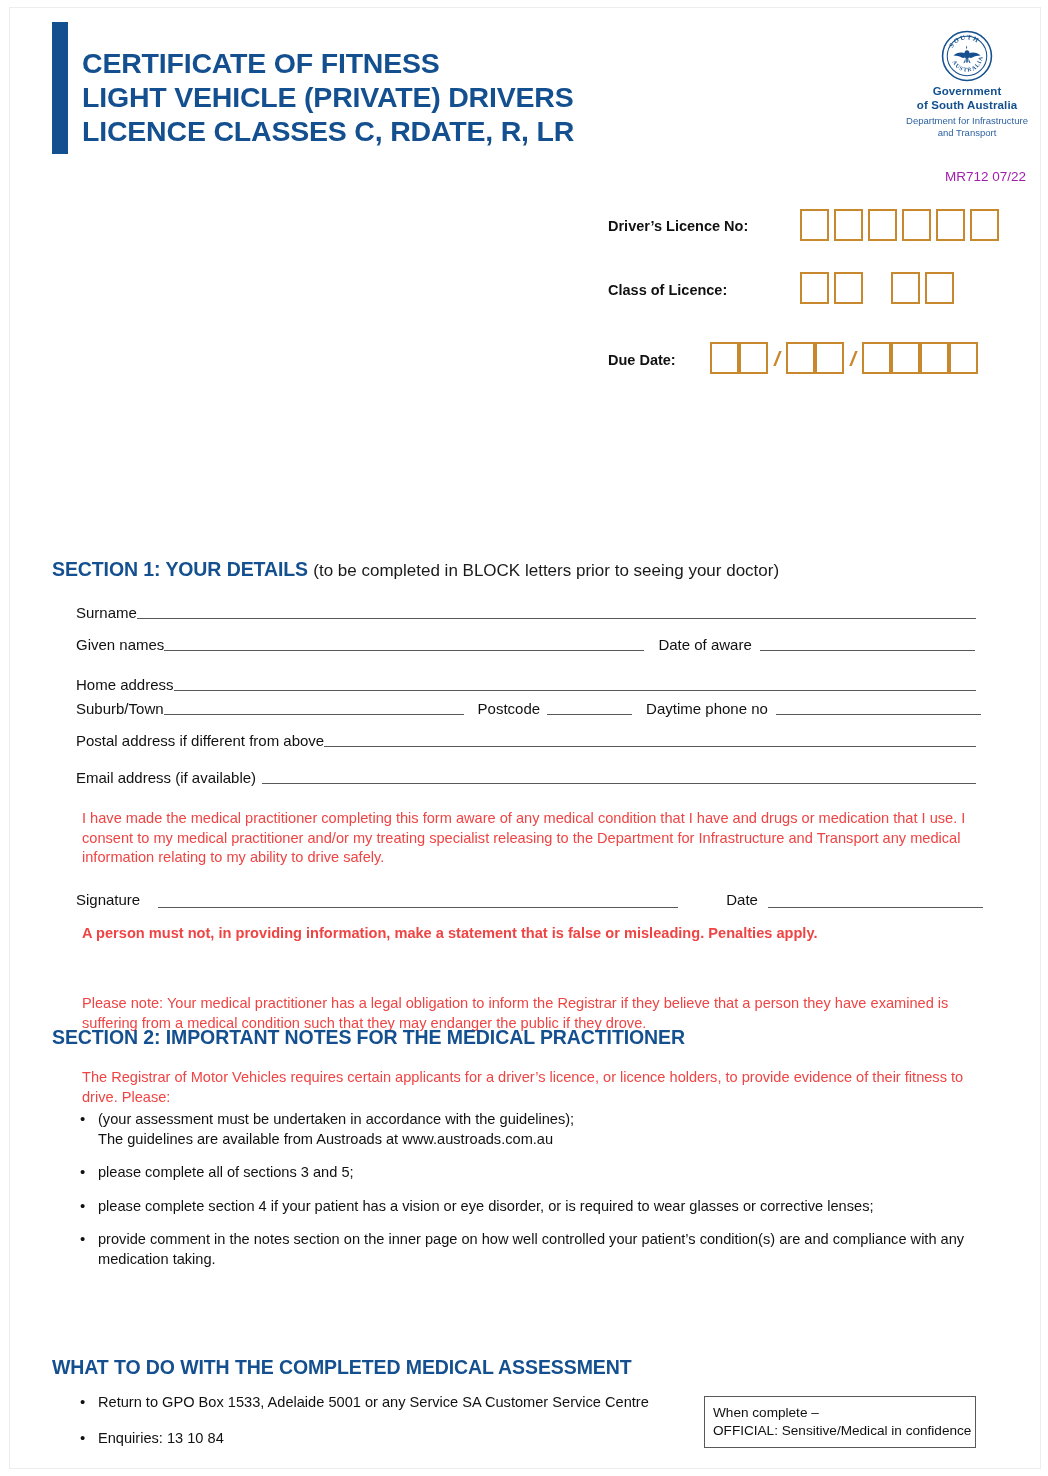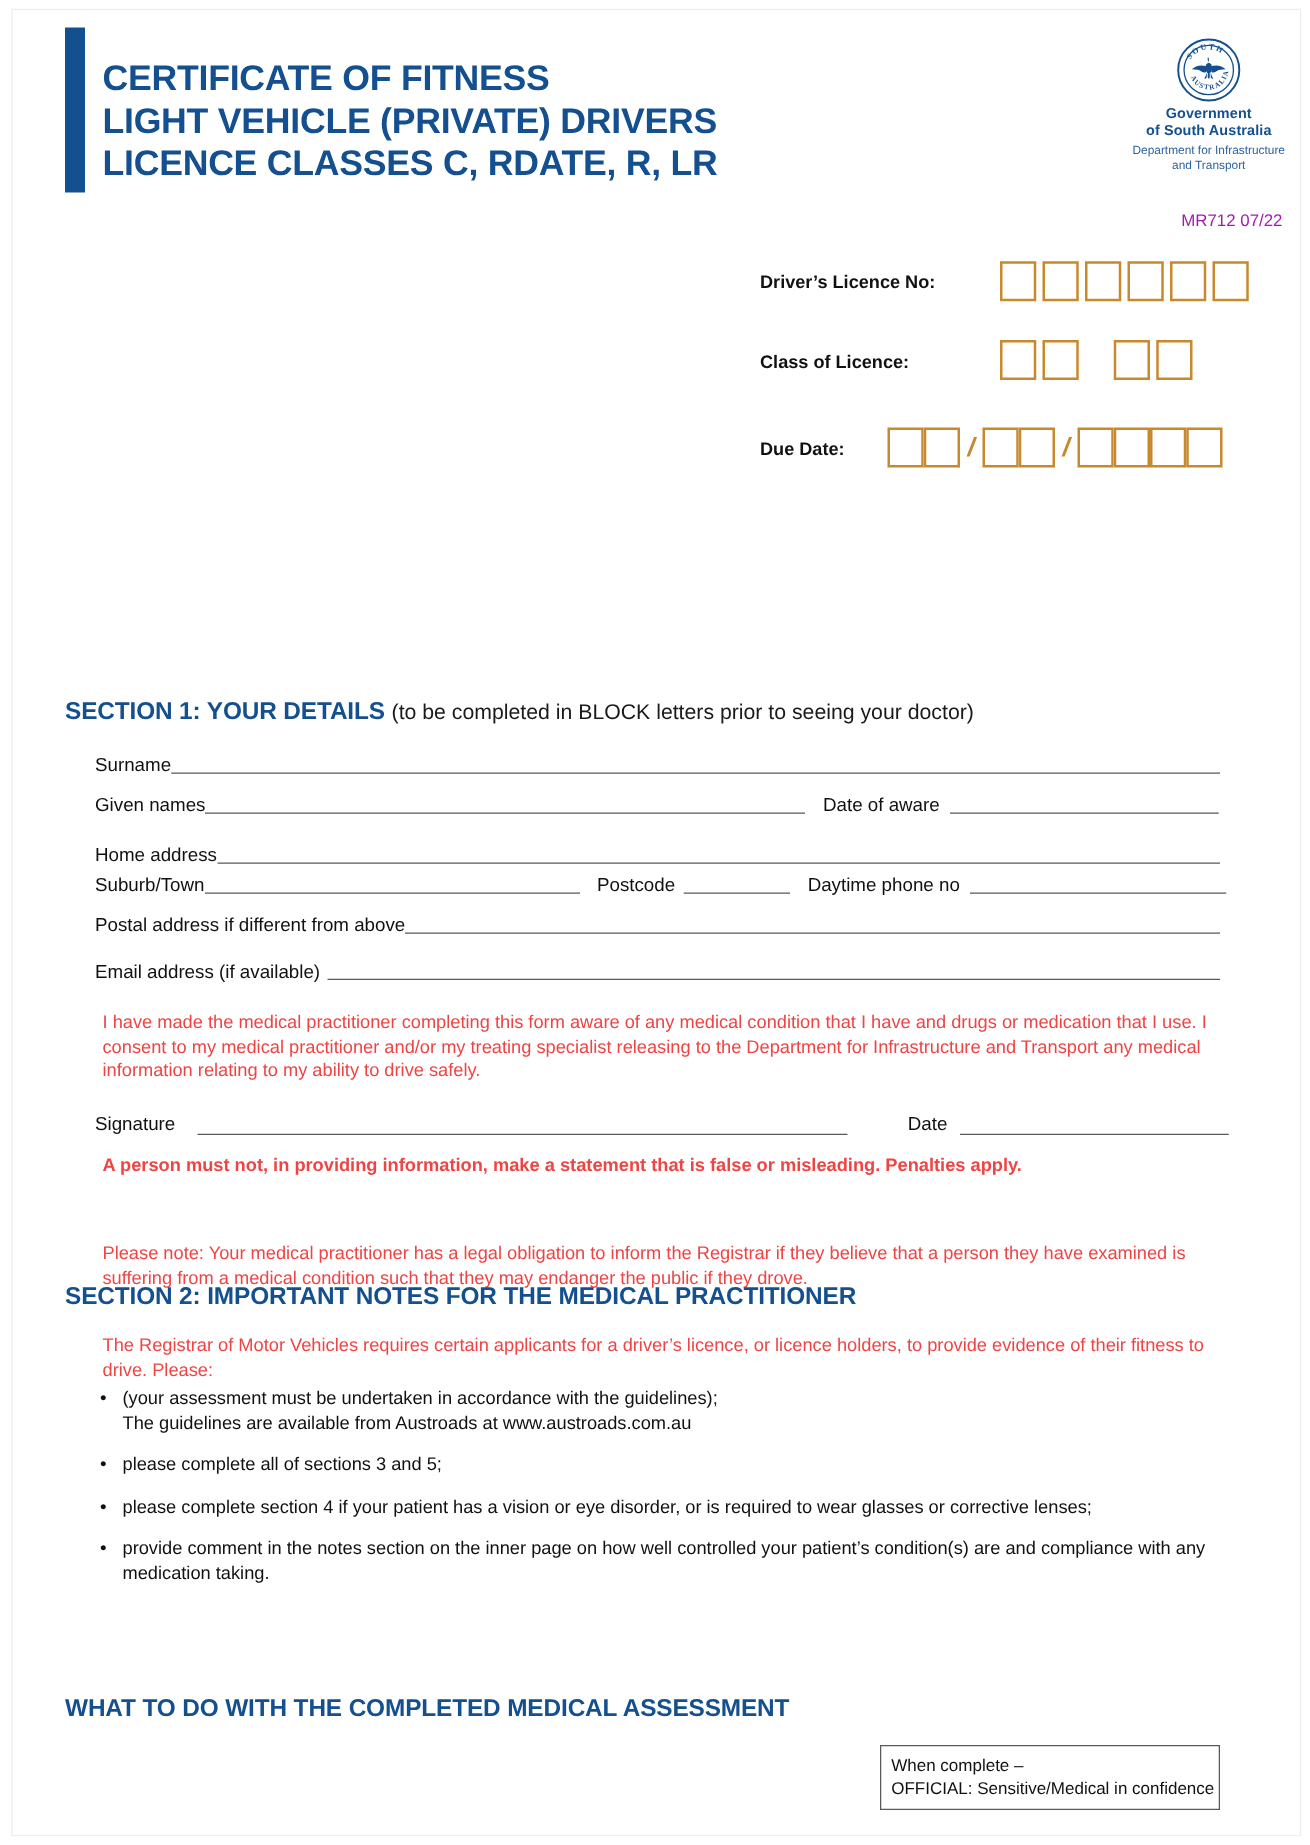--- a/index.html
+++ b/index.html
@@ -394,19 +394,27 @@
     <div class="bullet">
       <span>please complete section 4 if your patient has a vision or eye disorder, or is required to wear glasses or corrective lenses;</span>
     </div>
     <div class="bullet">
       <span>provide comment in the notes section on the inner page on how well controlled your patient’s condition(s) are and compliance with any medication taking.</span>
     </div>
   </div>
 
   <div class="sec-head" style="left:42px; top:1348px;">WHAT TO DO WITH THE COMPLETED MEDICAL ASSESSMENT</div>
 
+  <div class="bullets bullets-bottom" style="top:1385px;">
+    <div class="bullet">
+      <span>Return to GPO Box 1533, Adelaide 5001 or any Service SA Customer Service Centre</span>
+    </div>
+    <div class="bullet">
+      <span>Enquiries: 13 10 84</span>
+    </div>
+  </div>
 
   <div class="complete-box">
     <div>When complete –</div>
     <div>OFFICIAL: Sensitive/Medical in confidence</div>
   </div>
 
 </div>
 
 </body></html>

